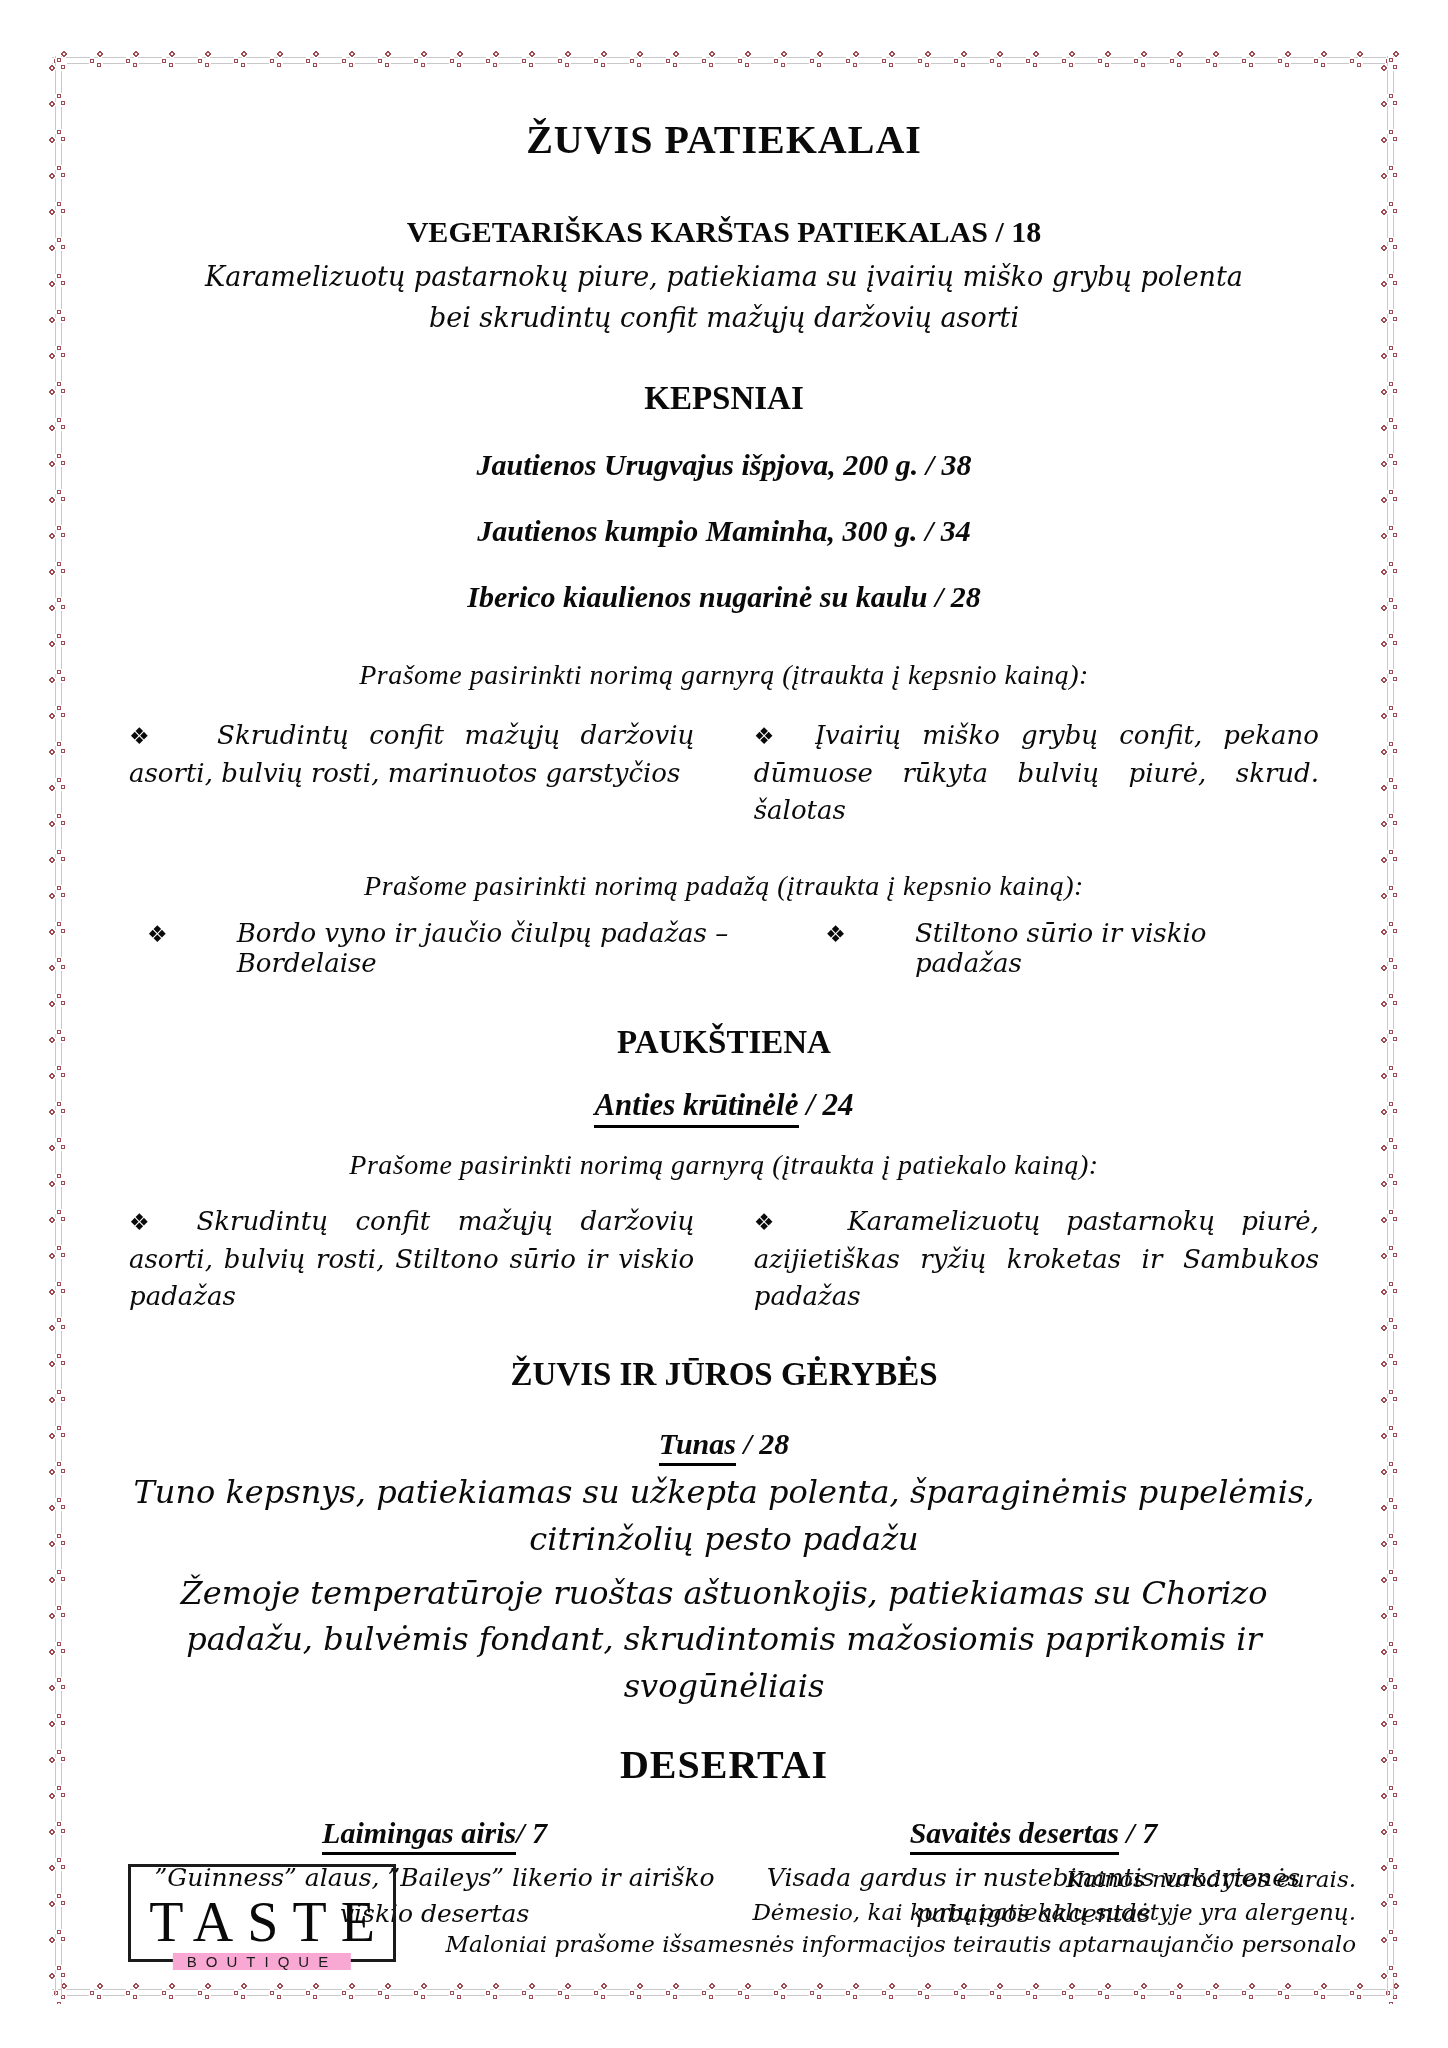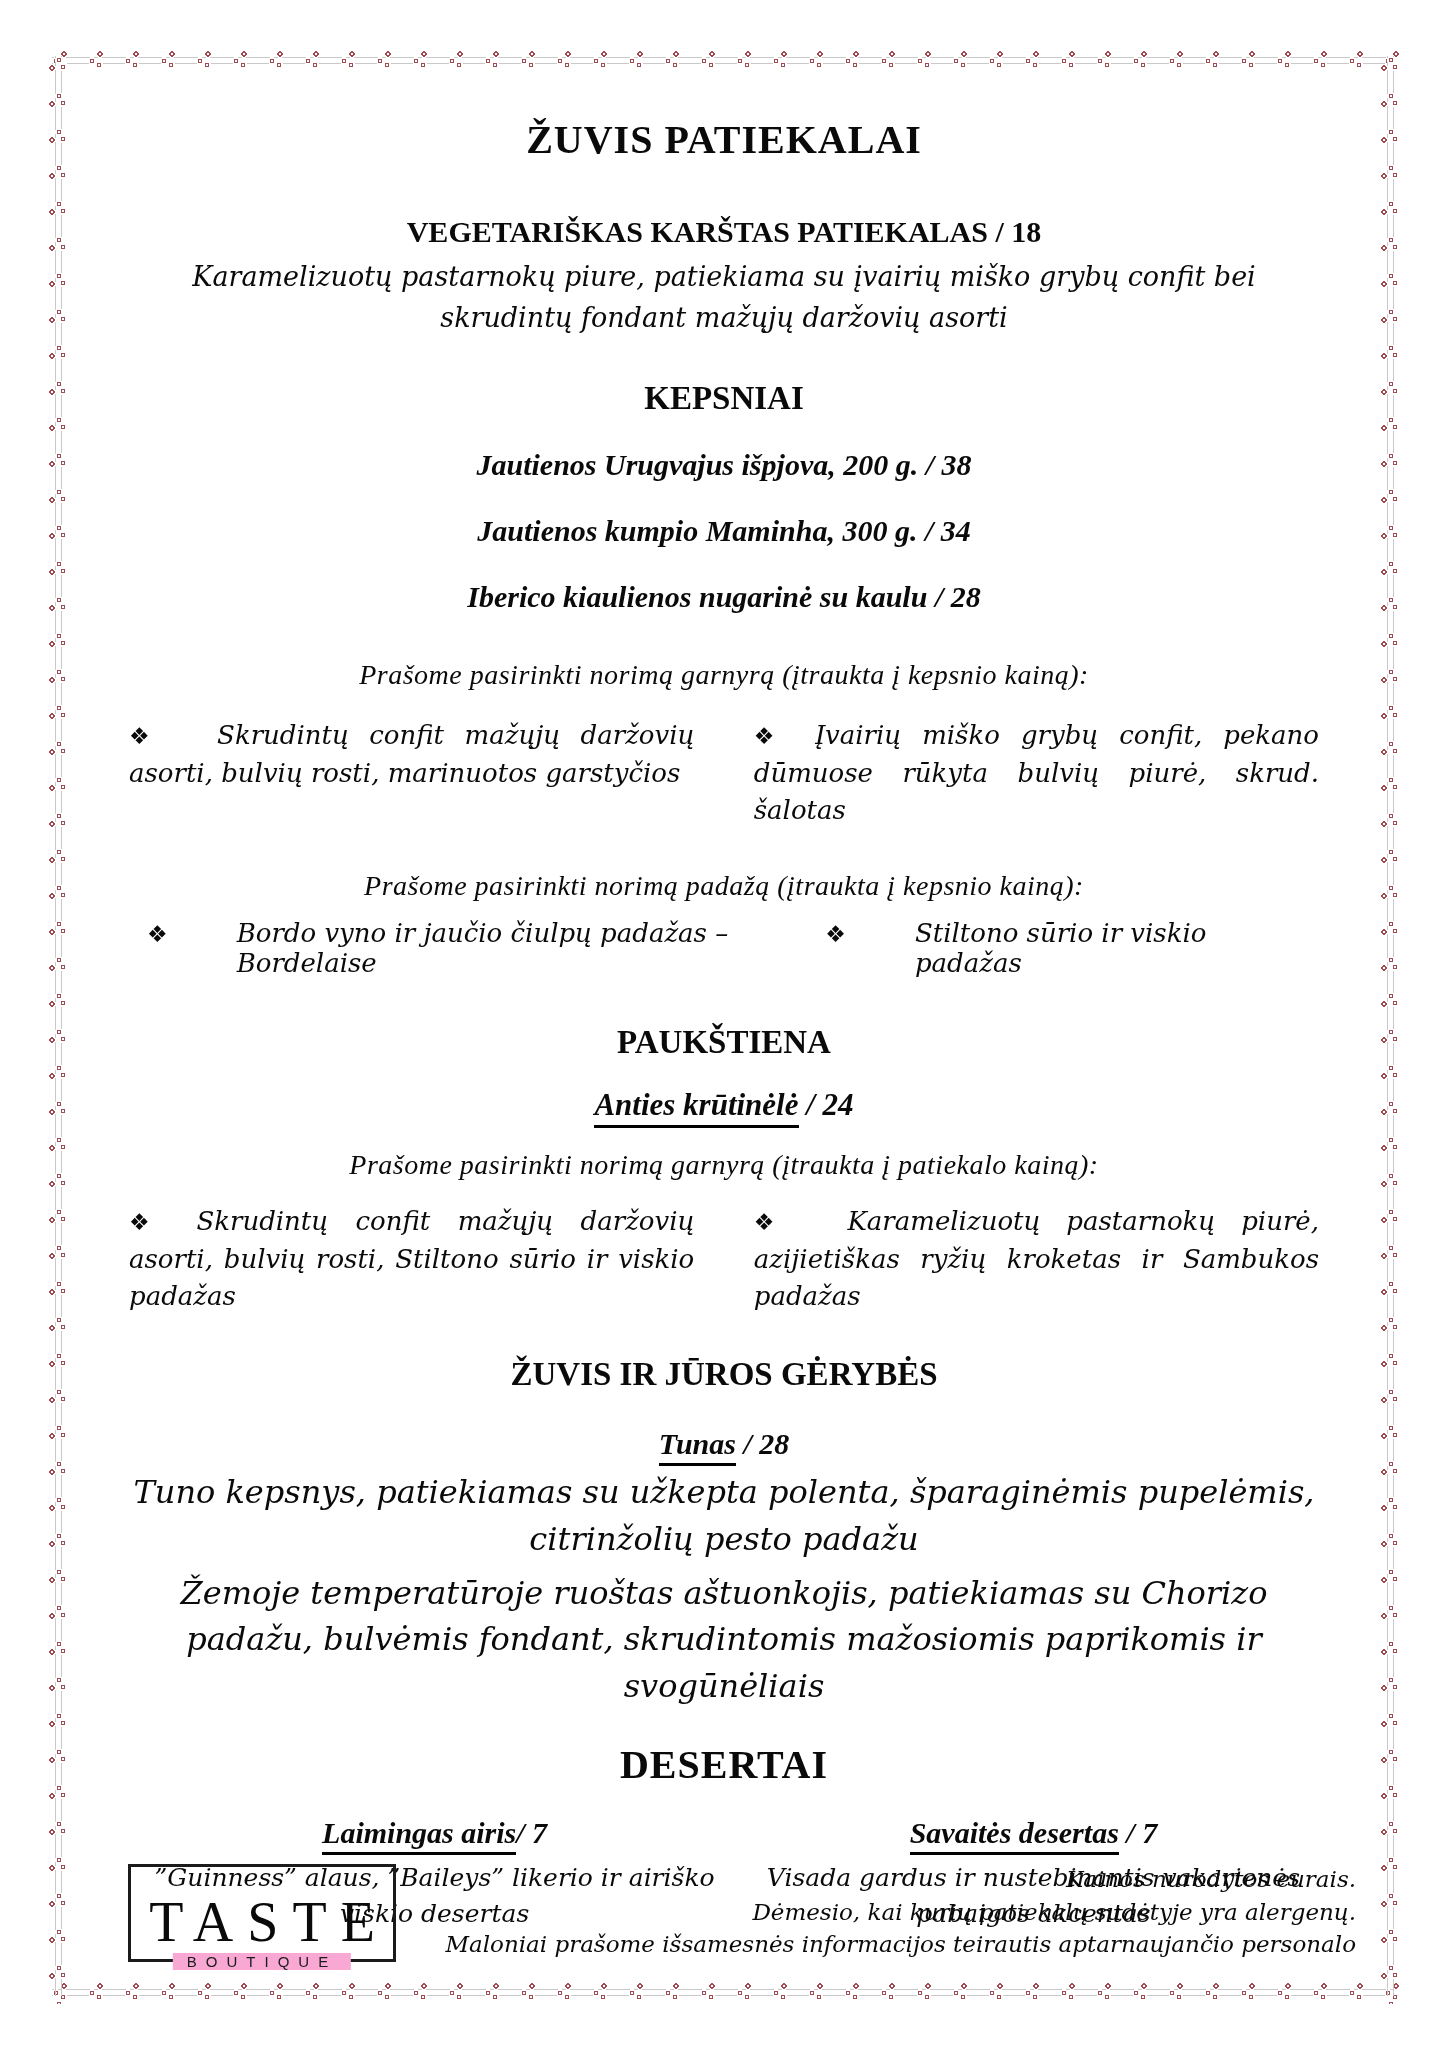--- a/index.html
+++ b/index.html
@@ -110,21 +110,21 @@
   <div class="frame frame-top"></div>
   <div class="frame frame-bottom"></div>
   <div class="frame frame-left"></div>
   <div class="frame frame-right"></div>
 
   <div class="content">
 
     <div class="h-main">ŽUVIS PATIEKALAI</div>
 
     <div class="veg-head">VEGETARIŠKAS KARŠTAS PATIEKALAS / 18</div>
-    <div class="veg-desc script">Karamelizuotų pastarnokų piure, patiekiama su įvairių miško grybų confit bei skrudintų fondant mažųjų daržovių asorti</div>
+    <div class="veg-desc script">Karamelizuotų pastarnokų piure, patiekiama su įvairių miško grybų polenta bei skrudintų confit mažųjų daržovių asorti</div>
 
     <div class="h-sec kepsniai">KEPSNIAI</div>
     <div class="dishes">
       <div class="dish">Jautienos Urugvajus išpjova, 200 g.  / 38</div>
       <div class="dish">Jautienos kumpio Maminha, 300 g.  / 34</div>
       <div class="dish">Iberico kiaulienos nugarinė su kaulu  / 28</div>
     </div>
 
     <div class="prompt prompt-1">Prašome pasirinkti norimą garnyrą (įtraukta į kepsnio kainą):</div>
     <div class="opt-row">

